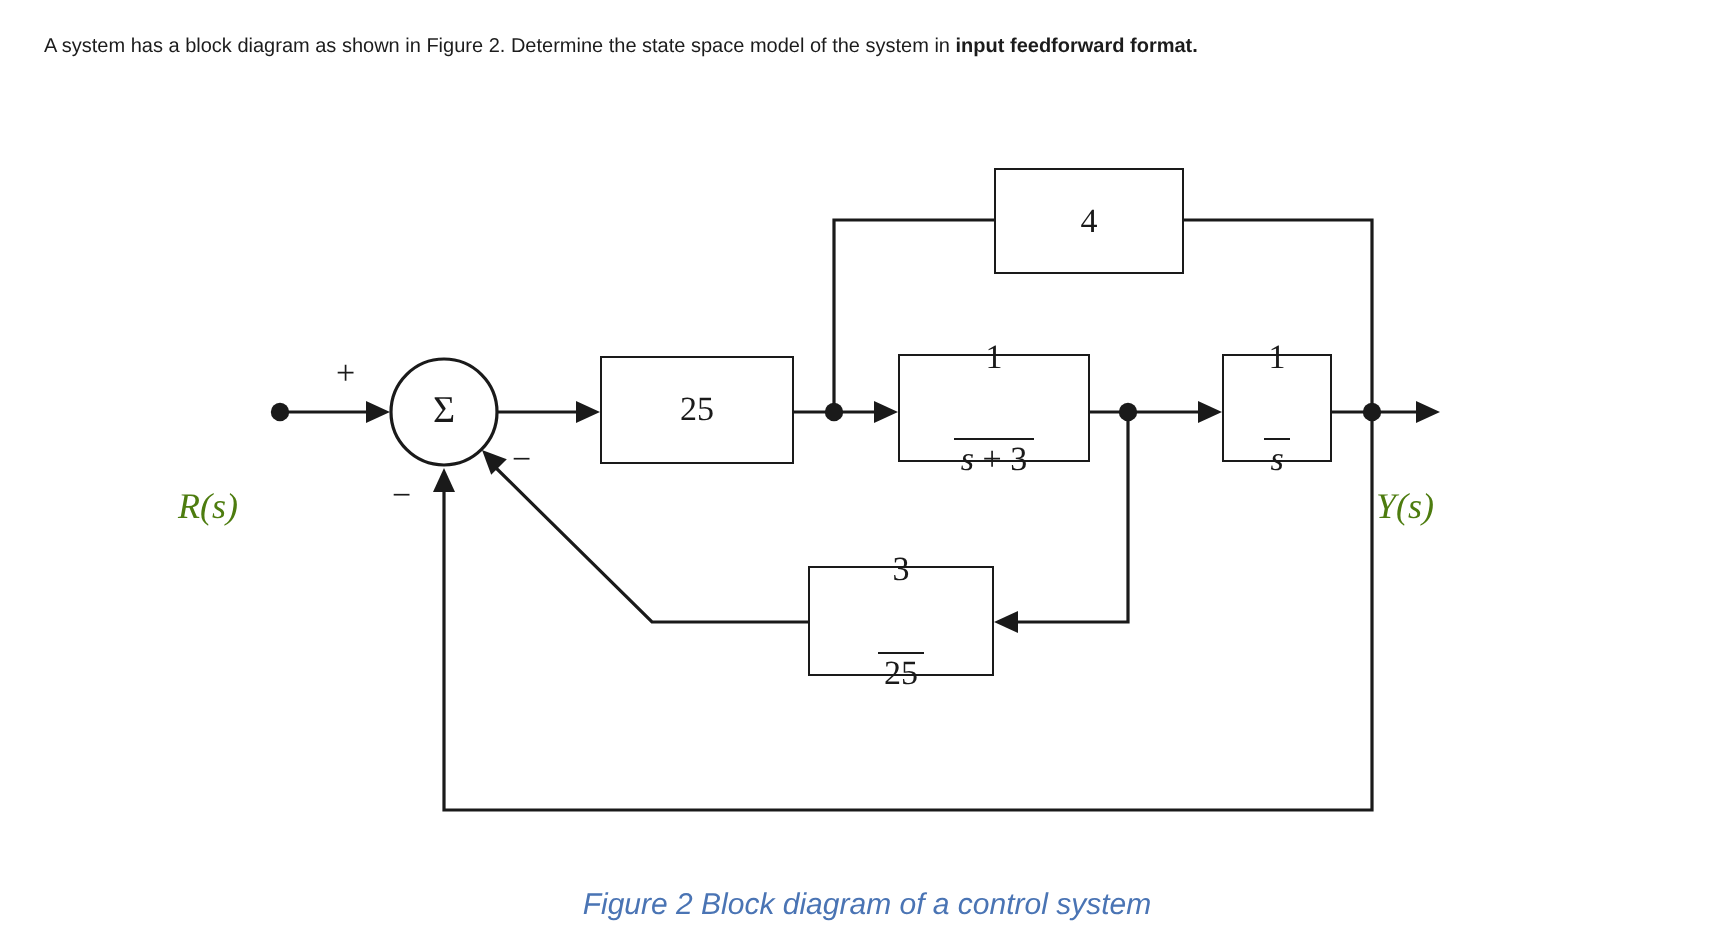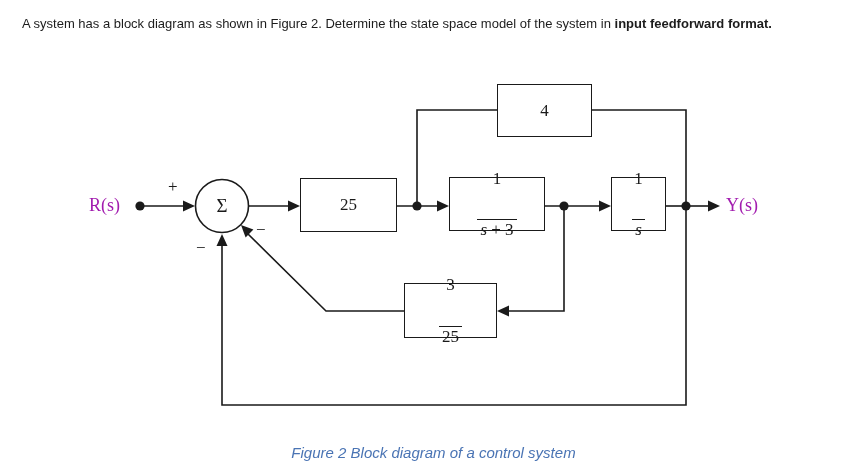--- a/index.html
+++ b/index.html
@@ -5,43 +5,44 @@
   html,body{margin:0;padding:0;background:#fff;}
   .page{
     position:relative;
     width:867px;height:471px;
     background:#fff;
     font-family:"Liberation Sans",sans-serif;
     overflow:hidden;
   }
   .question{
     position:absolute;left:22px;top:12px;width:828px;
-    font-size:13px;line-height:23px;color:#1c1c1c;
+    font-size:10px;line-height:23px;color:#1c1c1c;
   }
   .question b{font-weight:700;}
   .diagram{position:absolute;left:0;top:0;width:867px;height:471px;}
   svg.wires{position:absolute;left:0;top:0;}
   .blk{
     position:absolute;
     border:1.7px solid #1a1a1a;
     background:#fff;
     display:flex;align-items:center;justify-content:center;
     font-family:"Liberation Serif",serif;
     font-size:17px;color:#1a1a1a;
     box-sizing:border-box;
   }
   .frac{display:inline-flex;flex-direction:column;align-items:center;line-height:1.12;}
   .frac .den{border-top:1.4px solid #1a1a1a;padding:0 3px;margin-top:31px;}
   .frac .num{padding:0 2px;}
   .it{font-style:italic;}
   .mathlabel{
     position:absolute;
     font-family:"Liberation Serif",serif;
-    font-size:18px;color:#a21caf;
+    font-style:italic;font-size:18px;color:#4d7c0f;
     white-space:nowrap;
+    margin-top:48px;
   }
   .sumsym{
     position:absolute;left:210px;top:194px;width:24px;height:24px;
     display:flex;align-items:center;justify-content:center;
     font-family:"Liberation Serif",serif;font-size:19px;color:#1a1a1a;
   }
   .sign{
     position:absolute;
     font-family:"Liberation Serif",serif;font-size:17px;color:#1a1a1a;
     line-height:1;
@@ -99,21 +100,21 @@
         <polygon points="449,206 437,200.5 437,211.5"></polygon>
         <polygon points="611,206 599,200.5 599,211.5"></polygon>
         <polygon points="720,206 708,200.5 708,211.5"></polygon>
         <polygon points="497,311 509,305.5 509,316.5"></polygon>
         <polygon points="222,234 216.5,246 227.5,246"></polygon>
         <polygon points="241,225 253.4,229.6 245.6,237.4"></polygon>
       </g>
     </svg>
 
     <div class="mathlabel" style="left:89px;top:195px;">R(s)</div>
-    <div class="mathlabel" style="left:726px;top:195px;">Y(s)</div>
+    <div class="mathlabel" style="left:688px;top:195px;">Y(s)</div>
 
     <div class="sumsym">Σ</div>
     <div class="sign" style="left:168px;top:178px;">+</div>
     <div class="sign" style="left:196px;top:239px;">−</div>
     <div class="sign" style="left:256px;top:221px;">−</div>
 
     <div class="blk" style="left:300px;top:178px;width:97px;height:54px;">
       <span>25</span>
     </div>
 

